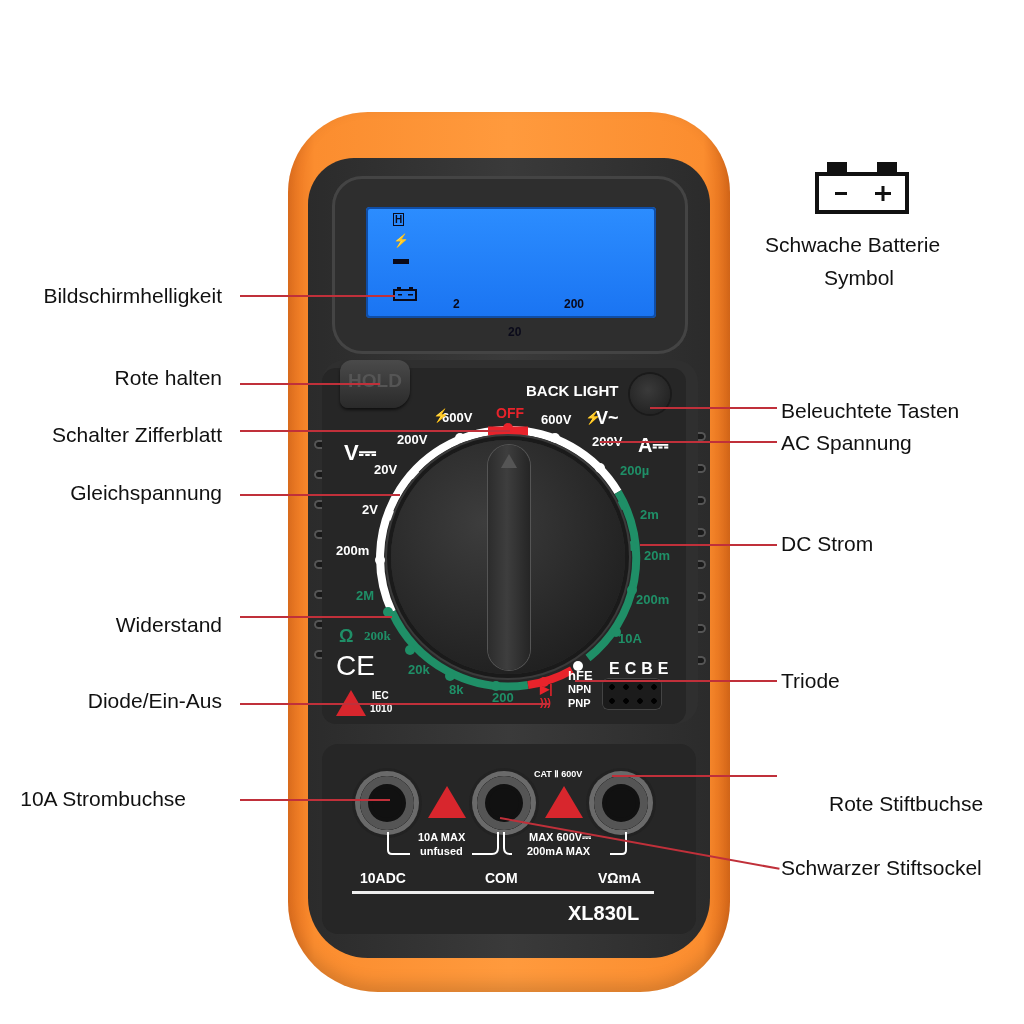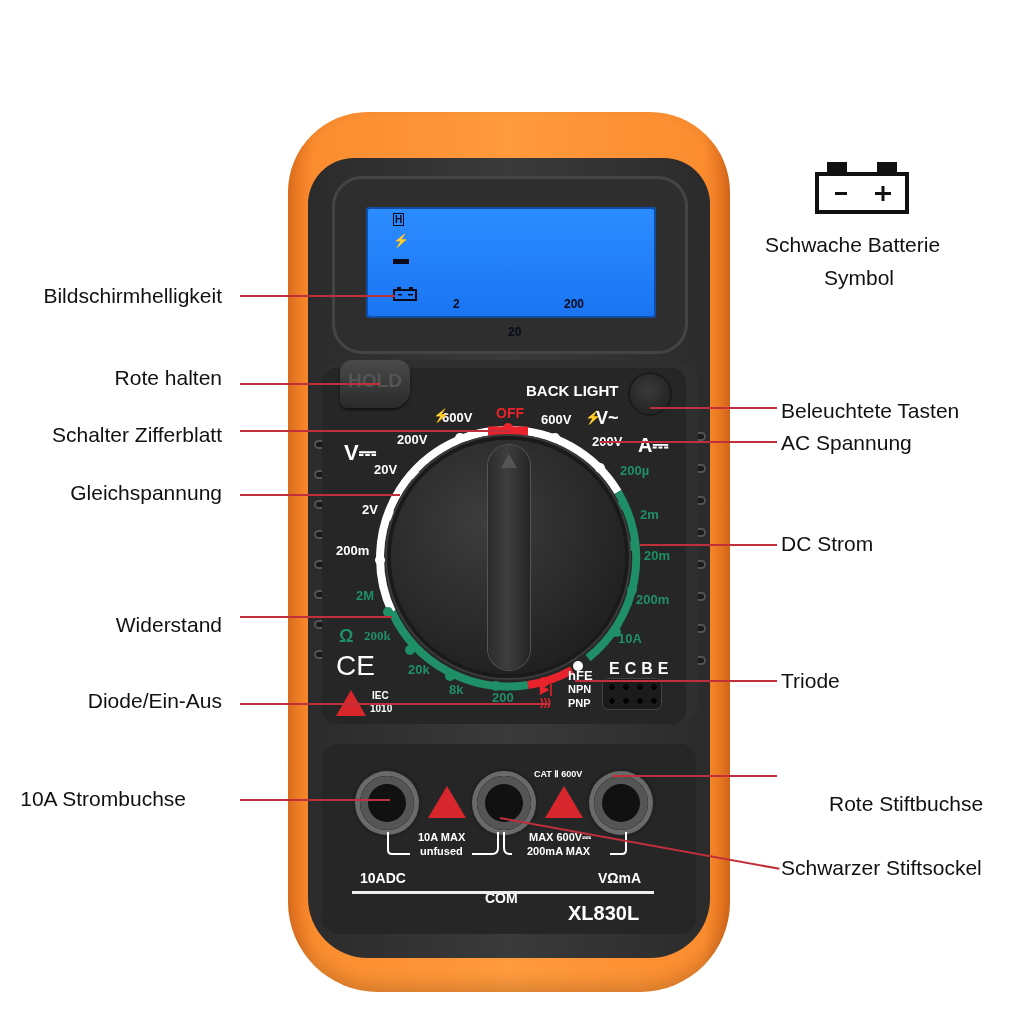--- a/index.html
+++ b/index.html
@@ -181,21 +181,21 @@
   <path d="M 8 0 L 8 18 Q 8 22 12 22 L 30 22" fill="none" stroke="#fff" stroke-width="2"></path>
   <path d="M 92 22 L 112 22 Q 118 22 118 16 L 118 0" fill="none" stroke="#fff" stroke-width="2"></path>
   <path d="M 124 0 L 124 16 Q 124 22 130 22 L 132 22" fill="none" stroke="#fff" stroke-width="2"></path>
   <path d="M 230 22 L 242 22 Q 246 22 246 18 L 246 0" fill="none" stroke="#fff" stroke-width="2"></path>
 </svg>
 <div class="lbl" style="left:418px;top:831px;font-size:11px;">10A MAX</div>
 <div class="lbl" style="left:420px;top:845px;font-size:11px;">unfused</div>
 <div class="lbl" style="left:529px;top:831px;font-size:11px;">MAX 600V⎓</div>
 <div class="lbl" style="left:527px;top:845px;font-size:11px;">200mA MAX</div>
 <div class="lbl" style="left:360px;top:870px;font-size:14px;">10ADC</div>
-<div class="lbl" style="left:485px;top:870px;font-size:14px;margin-top:20px;">COM</div>
+<div class="lbl" style="left:485px;top:870px;font-size:14px;">COM</div>
 <div class="lbl" style="left:598px;top:870px;font-size:14px;">VΩmA</div>
 <div class="abs" style="left:352px;top:891px;width:302px;height:3px;background:#eee;"></div>
 <div class="lbl" style="left:568px;top:902px;font-size:20px;">XL830L</div>
 
 <div class="callout left" style="right:802px;top:285px;">Bildschirmhelligkeit</div>
 <div class="leader" style="left:240px;top:295px;width:155px;"></div>
 <div class="callout left" style="right:802px;top:367px;">Rote halten</div>
 <div class="leader" style="left:240px;top:383px;width:140px;"></div>
 <div class="callout left" style="right:802px;top:424px;">Schalter Zifferblatt</div>
 <div class="leader" style="left:240px;top:430px;width:270px;"></div>

